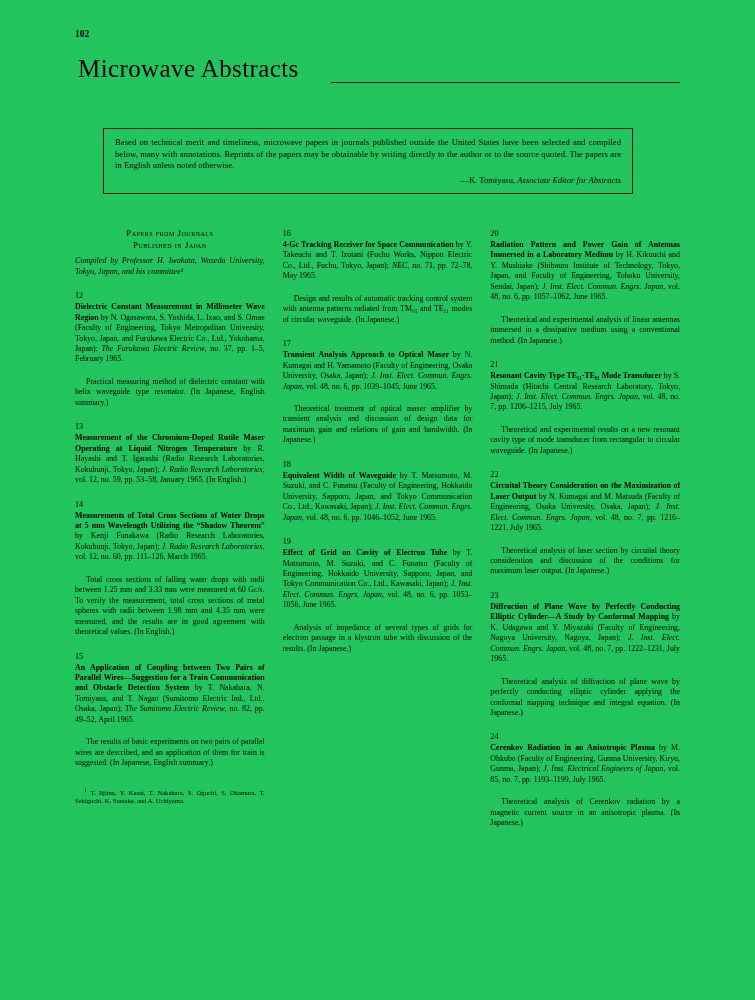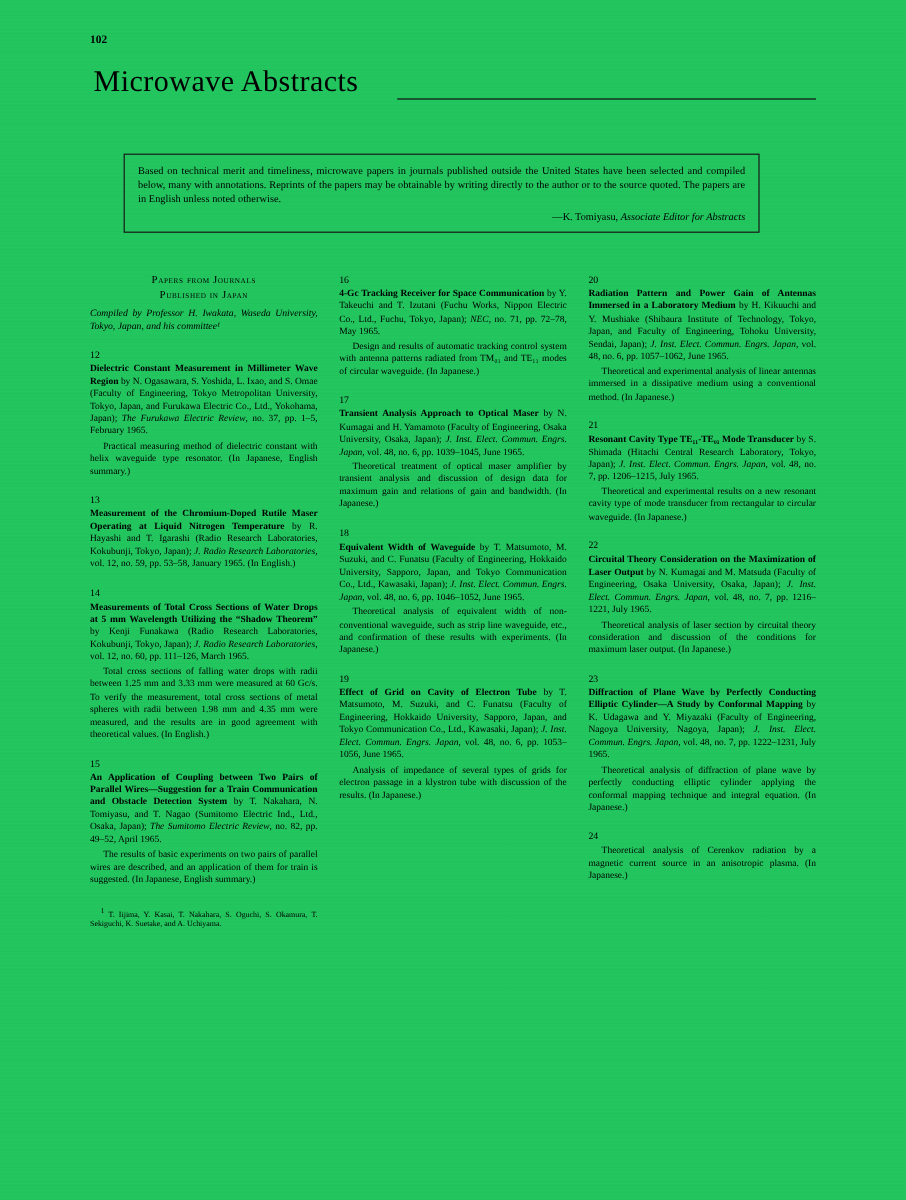--- a/index.html
+++ b/index.html
@@ -153,21 +153,21 @@
     font-weight: bold;
   }
   .entry-body i {
     font-style: italic;
   }
   .entry-note {
     text-align: justify;
     font-size: 7.9px;
     line-height: 10.45px;
     text-indent: 11px;
-    margin-top: 2px;
+    margin-top: 12px;
     hyphens: auto;
   }
 
   .footnote {
     margin-top: 9px;
     padding-top: 4px;
     border-top: 0px;
     font-size: 6.6px;
     line-height: 8.2px;
     text-align: justify;
@@ -252,21 +252,20 @@
             <div class="entry-note">Design and results of automatic tracking control system with antenna patterns radiated from TM₀₁ and TE₁₁ modes of circular waveguide. (In Japanese.)</div>
           </div>
           <div class="entry">
             <div class="entry-num">17</div>
             <div class="entry-body"><b>Transient Analysis Approach to Optical Maser</b><span> by N. Kumagai and H. Yamamoto (Faculty of Engineering, Osaka University, Osaka, Japan); </span><i>J. Inst. Elect. Commun. Engrs. Japan</i><span>, vol. 48, no. 6, pp. 1039–1045, June 1965.</span></div>
             <div class="entry-note">Theoretical treatment of optical maser amplifier by transient analysis and discussion of design data for maximum gain and relations of gain and bandwidth. (In Japanese.)</div>
           </div>
           <div class="entry">
             <div class="entry-num">18</div>
             <div class="entry-body"><b>Equivalent Width of Waveguide</b><span> by T. Matsumoto, M. Suzuki, and C. Funatsu (Faculty of Engineering, Hokkaido University, Sapporo, Japan, and Tokyo Communication Co., Ltd., Kawasaki, Japan); </span><i>J. Inst. Elect. Commun. Engrs. Japan</i><span>, vol. 48, no. 6, pp. 1046–1052, June 1965.</span></div>
-            <div class="entry-note">Theoretical analysis of equivalent width of non-conventional waveguide, such as strip line waveguide, etc., and confirmation of these results with experiments. (In Japanese.)</div>
           </div>
           <div class="entry">
             <div class="entry-num">19</div>
             <div class="entry-body"><b>Effect of Grid on Cavity of Electron Tube</b><span> by T. Matsumoto, M. Suzuki, and C. Funatsu (Faculty of Engineering, Hokkaido University, Sapporo, Japan, and Tokyo Communication Co., Ltd., Kawasaki, Japan); </span><i>J. Inst. Elect. Commun. Engrs. Japan</i><span>, vol. 48, no. 6, pp. 1053–1056, June 1965.</span></div>
             <div class="entry-note">Analysis of impedance of several types of grids for electron passage in a klystron tube with discussion of the results. (In Japanese.)</div>
           </div>
         </div>
     </div>
 
     <div class="col" id="col2">
@@ -286,20 +285,21 @@
             <div class="entry-body"><b>Circuital Theory Consideration on the Maximization of Laser Output</b><span> by N. Kumagai and M. Matsuda (Faculty of Engineering, Osaka University, Osaka, Japan); </span><i>J. Inst. Elect. Commun. Engrs. Japan</i><span>, vol. 48, no. 7, pp. 1216–1221, July 1965.</span></div>
             <div class="entry-note">Theoretical analysis of laser section by circuital theory consideration and discussion of the conditions for maximum laser output. (In Japanese.)</div>
           </div>
           <div class="entry">
             <div class="entry-num">23</div>
             <div class="entry-body"><b>Diffraction of Plane Wave by Perfectly Conducting Elliptic Cylinder—A Study by Conformal Mapping</b><span> by K. Udagawa and Y. Miyazaki (Faculty of Engineering, Nagoya University, Nagoya, Japan); </span><i>J. Inst. Elect. Commun. Engrs. Japan</i><span>, vol. 48, no. 7, pp. 1222–1231, July 1965.</span></div>
             <div class="entry-note">Theoretical analysis of diffraction of plane wave by perfectly conducting elliptic cylinder applying the conformal mapping technique and integral equation. (In Japanese.)</div>
           </div>
           <div class="entry">
             <div class="entry-num">24</div>
+            <div class="entry-body"><b>Cerenkov Radiation in an Anisotropic Plasma</b><span> by M. Ohkubo (Faculty of Engineering, Gunma University, Kiryu, Gunma, Japan); </span><i>J. Inst. Electrical Engineers of Japan</i><span>, vol. 85, no. 7, pp. 1193–1199, July 1965.</span></div>
             <div class="entry-note">Theoretical analysis of Cerenkov radiation by a magnetic current source in an anisotropic plasma. (In Japanese.)</div>
           </div>
         </div>
     </div>
 
   </div>
 
   <div class="scan-noise"></div>
 </div>
 

